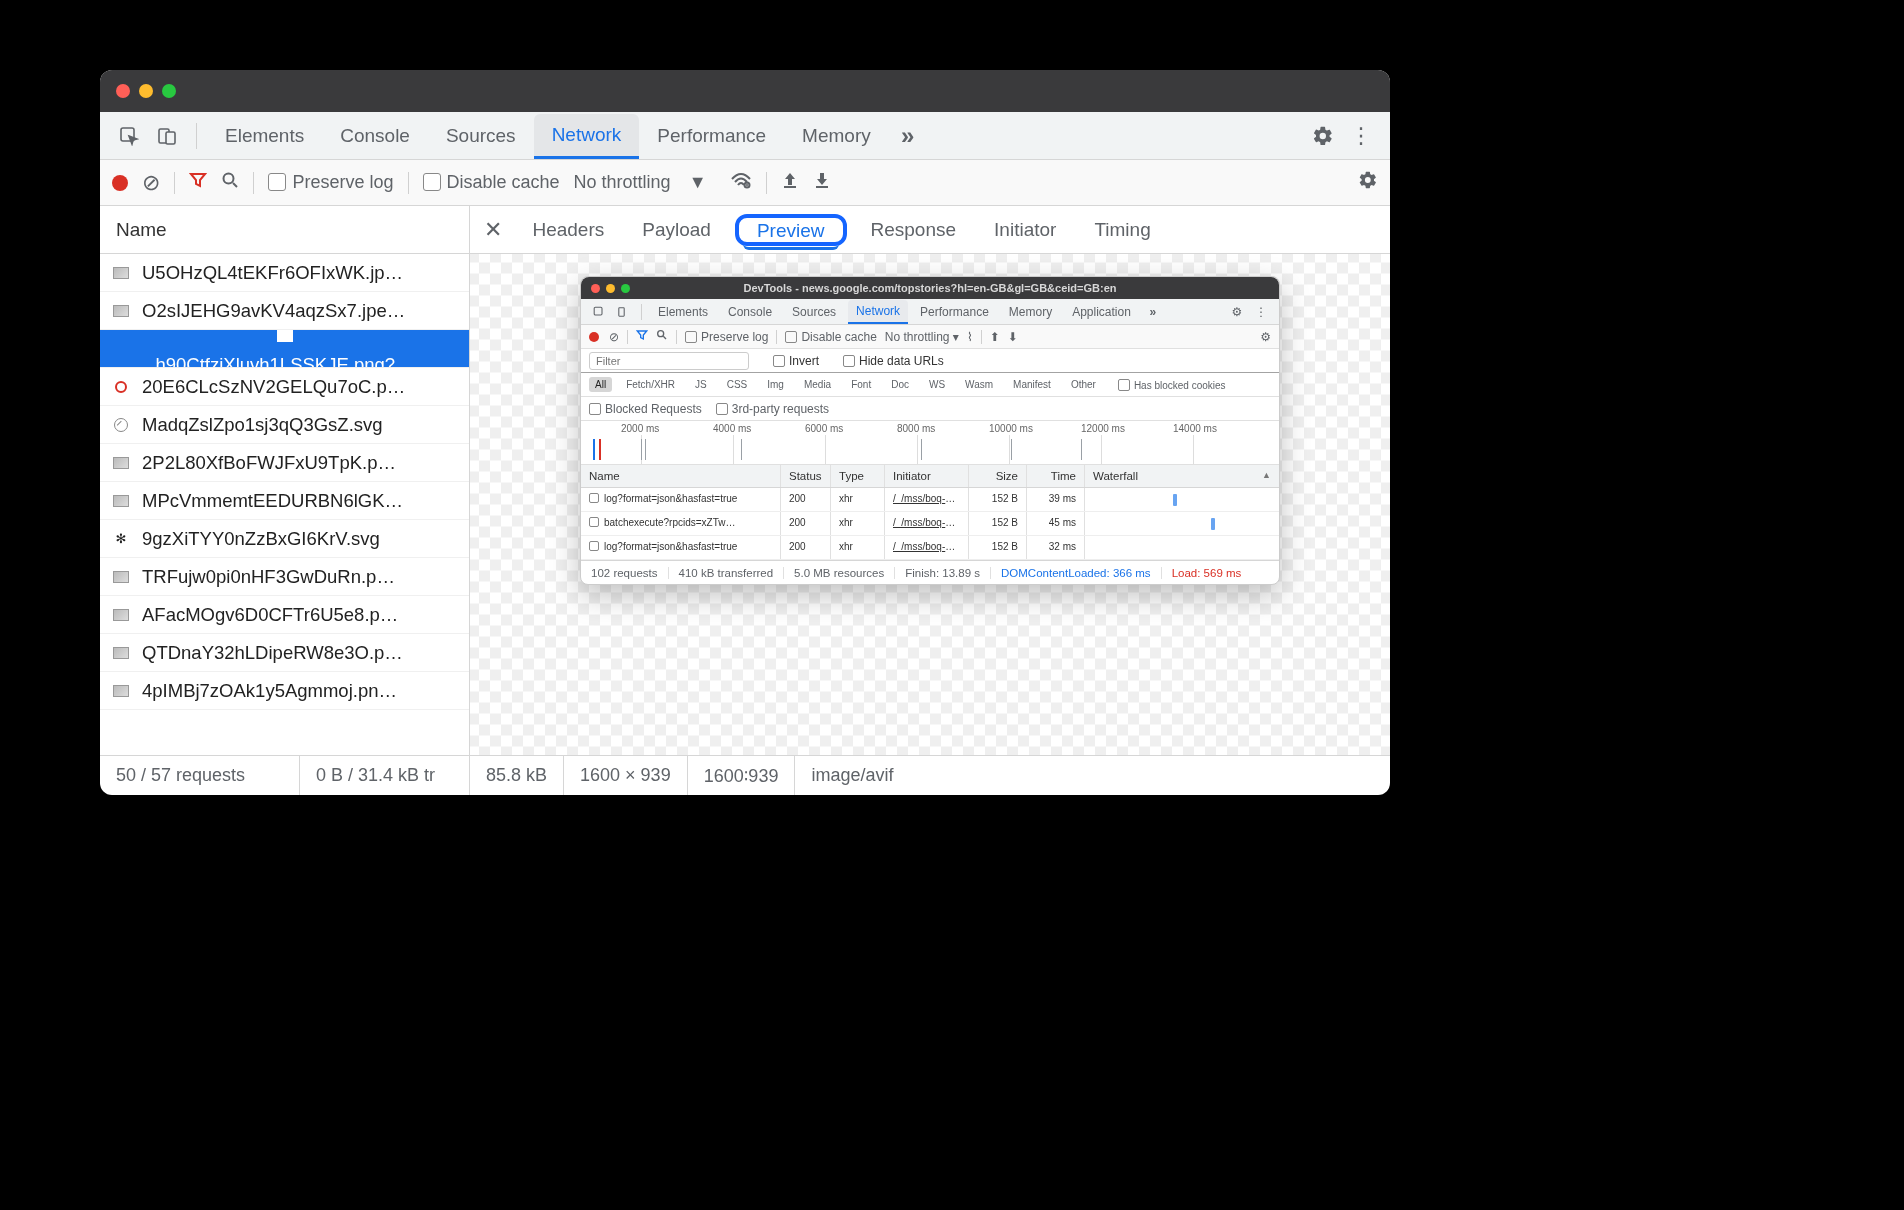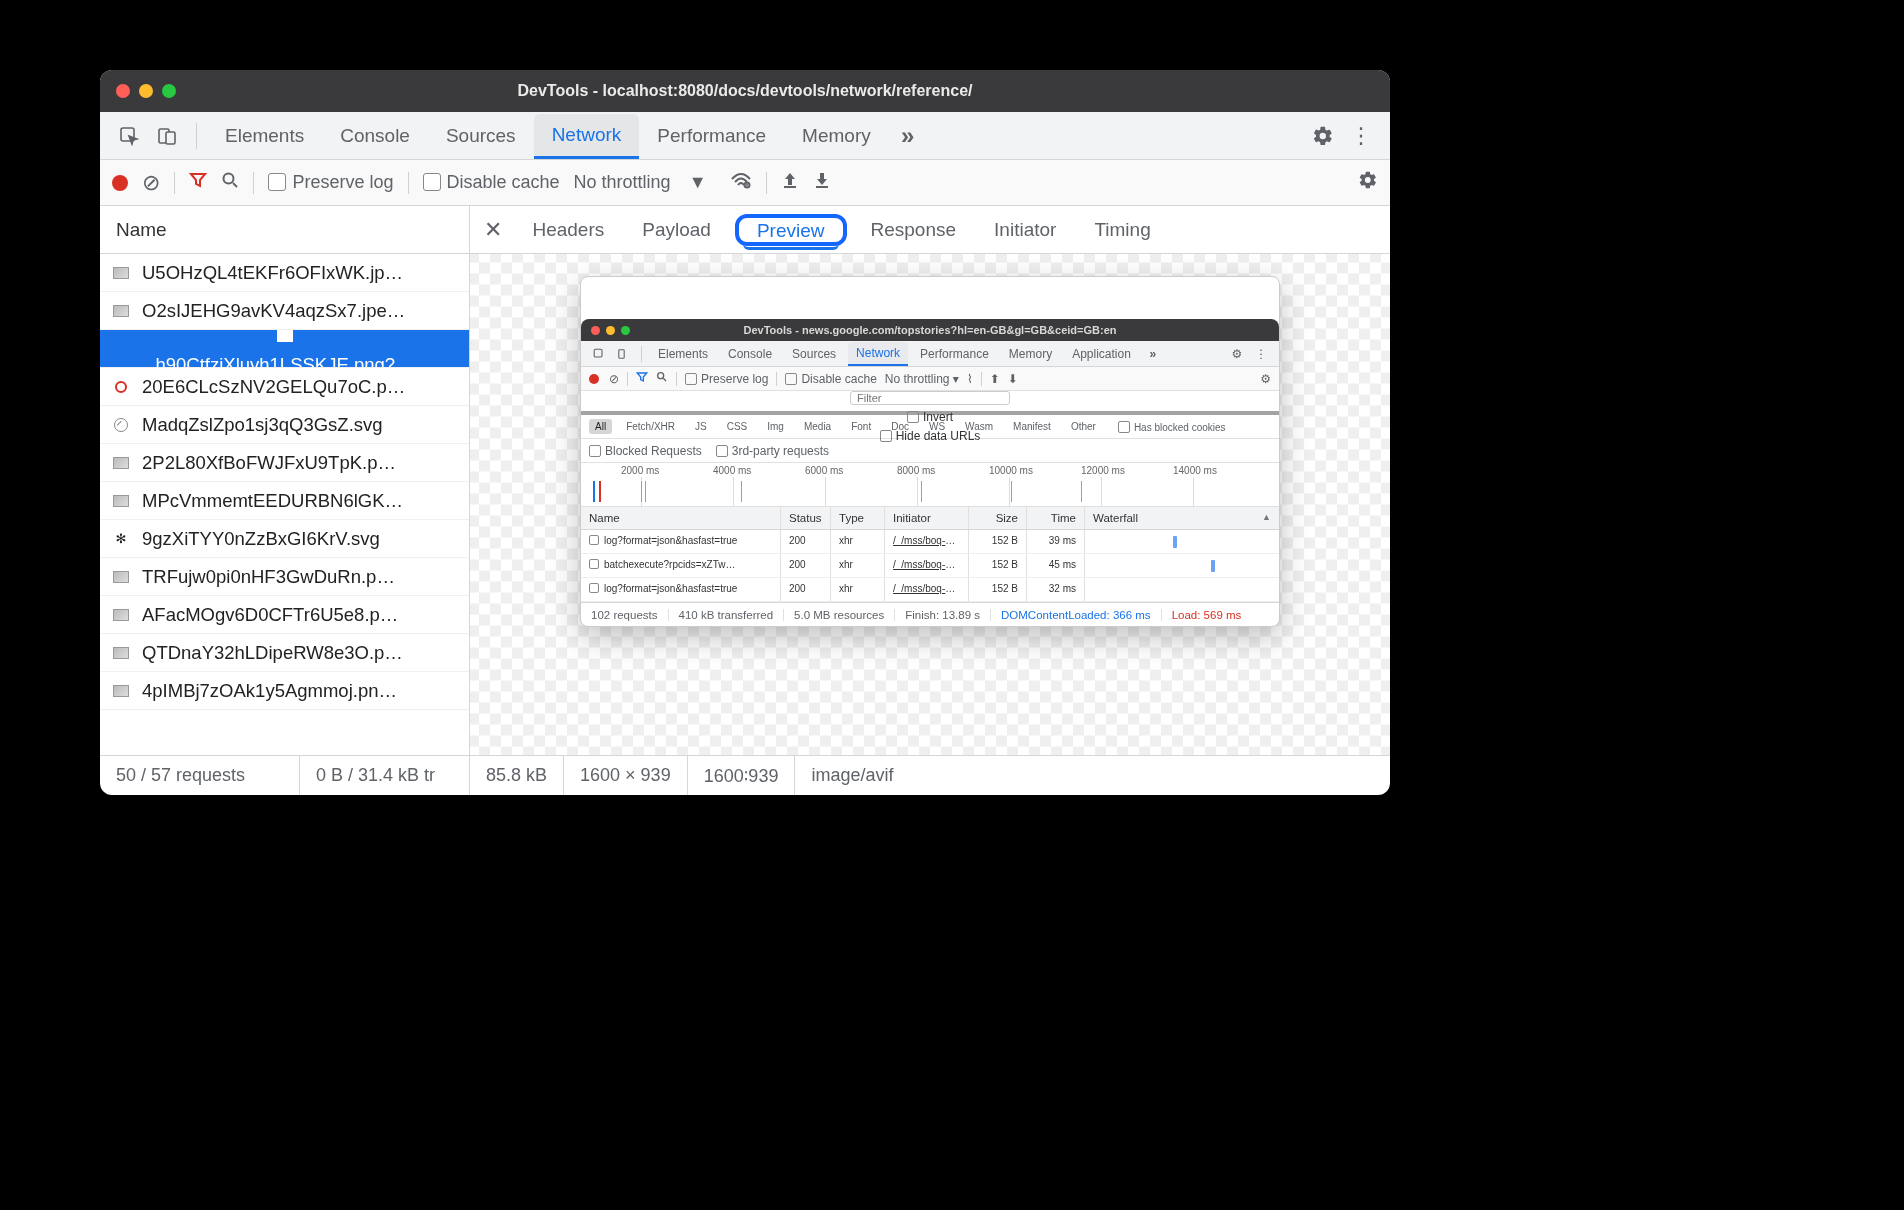--- a/index.html
+++ b/index.html
@@ -37,31 +37,31 @@
   .row.selected { background:#1a73e8; color:#fff;flex-direction:column; }
   .row.selected .ricon { filter:brightness(5); }
   .detail { flex:1; display:flex; flex-direction:column; }
   .detail-tabs { height:48px; border-bottom:1px solid #d6d6d6; display:flex; align-items:center; gap:10px; padding:0 14px; }
   .detail-tabs .close { font-size:22px; color:#5f6368; margin-right:6px; }
   .detail-tabs .dtab { font-size:19px; color:#5f6368; padding:8px 14px; border-radius:6px; }
   .dtab-wrap.highlight { border:4px solid #1565ff; border-radius:12px; padding:2px 4px 0 4px; }
   .dtab-wrap.highlight .dtab { color:#1a73e8; border-bottom:3px solid #1a73e8; padding-bottom:6px;}
   .preview-pane { flex:1; background: repeating-conic-gradient(#efefef 0% 25%, #ffffff 0% 50%) 50% / 22px 22px; position: relative; display:flex; align-items:flex-start; justify-content:center; padding-top:22px;}
   .inner-window { width:700px; background:#fff; border-radius:8px; box-shadow: 0 10px 30px rgba(0,0,0,0.25); border:1px solid #ccc; font-size:12px; color:#333; }
-  .inner-title { height:22px; background:#3a3a3c; border-top-left-radius:8px; border-top-right-radius:8px; display:flex; align-items:center; position:relative;margin-top:42px; }
+  .inner-title { height:22px; background:#3a3a3c; border-top-left-radius:8px; border-top-right-radius:8px; display:flex; align-items:center; position:relative; }
   .inner-title .dot { width:9px; height:9px; }
   .inner-title .traffic-lights { gap:6px; margin-left:10px; }
   .inner-title-text { position:absolute; left:0; right:0; text-align:center; color:#d8d8d8; font-size:11px; font-weight:600; }
   .inner-tabbar { height:26px; background:#f1f3f4; border-bottom:1px solid #d6d6d6; display:flex; align-items:center; padding:0 8px; gap:4px; }
   .inner-tabbar .itab { font-size:12px; color:#5f6368; padding:4px 8px; border-top-left-radius:4px;border-top-right-radius:4px;}
   .inner-tabbar .itab.active { color:#1a73e8; border-bottom:2px solid #1a73e8; background:#e8eaed;}
   .inner-tabbar .iicon { width:16px; height:16px; display:inline-flex; align-items:center; justify-content:center; color:#5f6368; font-size:12px; margin:0 2px;}
   .inner-toolbar { height:24px; background:#f9f9f9; border-bottom:1px solid #e0e0e0; display:flex; align-items:center; gap:8px; padding:0 8px; font-size:12px; color:#5f6368;}
   .inner-toolbar .rec{width:10px;height:10px;margin-right:2px;}
-  .inner-filter-row { height:24px; display:flex; align-items:center; gap:5px; padding:0 8px; border-bottom:4px solid #a3a3a3;flex-direction:column; }
+  .inner-filter-row { height:24px; display:flex; align-items:center; gap:24px; padding:0 8px; border-bottom:1px solid #a3a3a3; }
   .inner-filter-row input { width:160px; height:18px; border:1px solid #ccc; border-radius:3px; padding:0 6px; font-size:11px; }
   .inner-filter-types { min-height:24px; display:flex; flex-wrap:wrap; align-items:center; gap:4px 8px; padding:4px 8px; border-bottom:1px solid #e0e0e0; font-size:10px; color:#5f6368;}
   .inner-filter-types .ft { padding:2px 6px; border-radius:3px; }
   .inner-filter-types .ft.active{ background:#d6d6d6; color:#222; }
   .inner-blocked-row { height:24px; display:flex; align-items:center; gap:14px; padding:0 8px; border-bottom:1px solid #e0e0e0; font-size:12px; color:#5f6368; }
   .inner-overview { height:44px; border-bottom:1px solid #e0e0e0; position:relative; }
   .tick { position:absolute; top:2px; font-size:10px; color:#666; }
   .tick-line { position:absolute; top:14px; bottom:0; border-left:1px solid #ddd; }
   .mark { position:absolute; top:18px; bottom:4px; width:1px; background:#9aa0a6; }
   .mark.r { background:#d93025; width:2px;}
@@ -89,21 +89,20 @@
 <body>
 
 <div class="window">
 
   <div class="titlebar">
     <div class="traffic-lights">
       <span class="dot red"></span>
       <span class="dot yellow"></span>
       <span class="dot green"></span>
     </div>
-    <div class="title-text">DevTools - localhost:8080/docs/devtools/network/reference/</div>
   </div>
 
   <div class="tabbar">
     <span class="tabicon">
       <svg width="20" height="20" viewBox="0 0 20 20" stroke="#5f6368" fill="none" stroke-width="1.6">
           <rect x="2" y="2" width="13" height="13" rx="2"></rect>
           <path d="M10 10 L18 13 L14 14 L13 18 Z" fill="#5f6368"></path>
         </svg>
     </span>
     <span class="tabicon">

